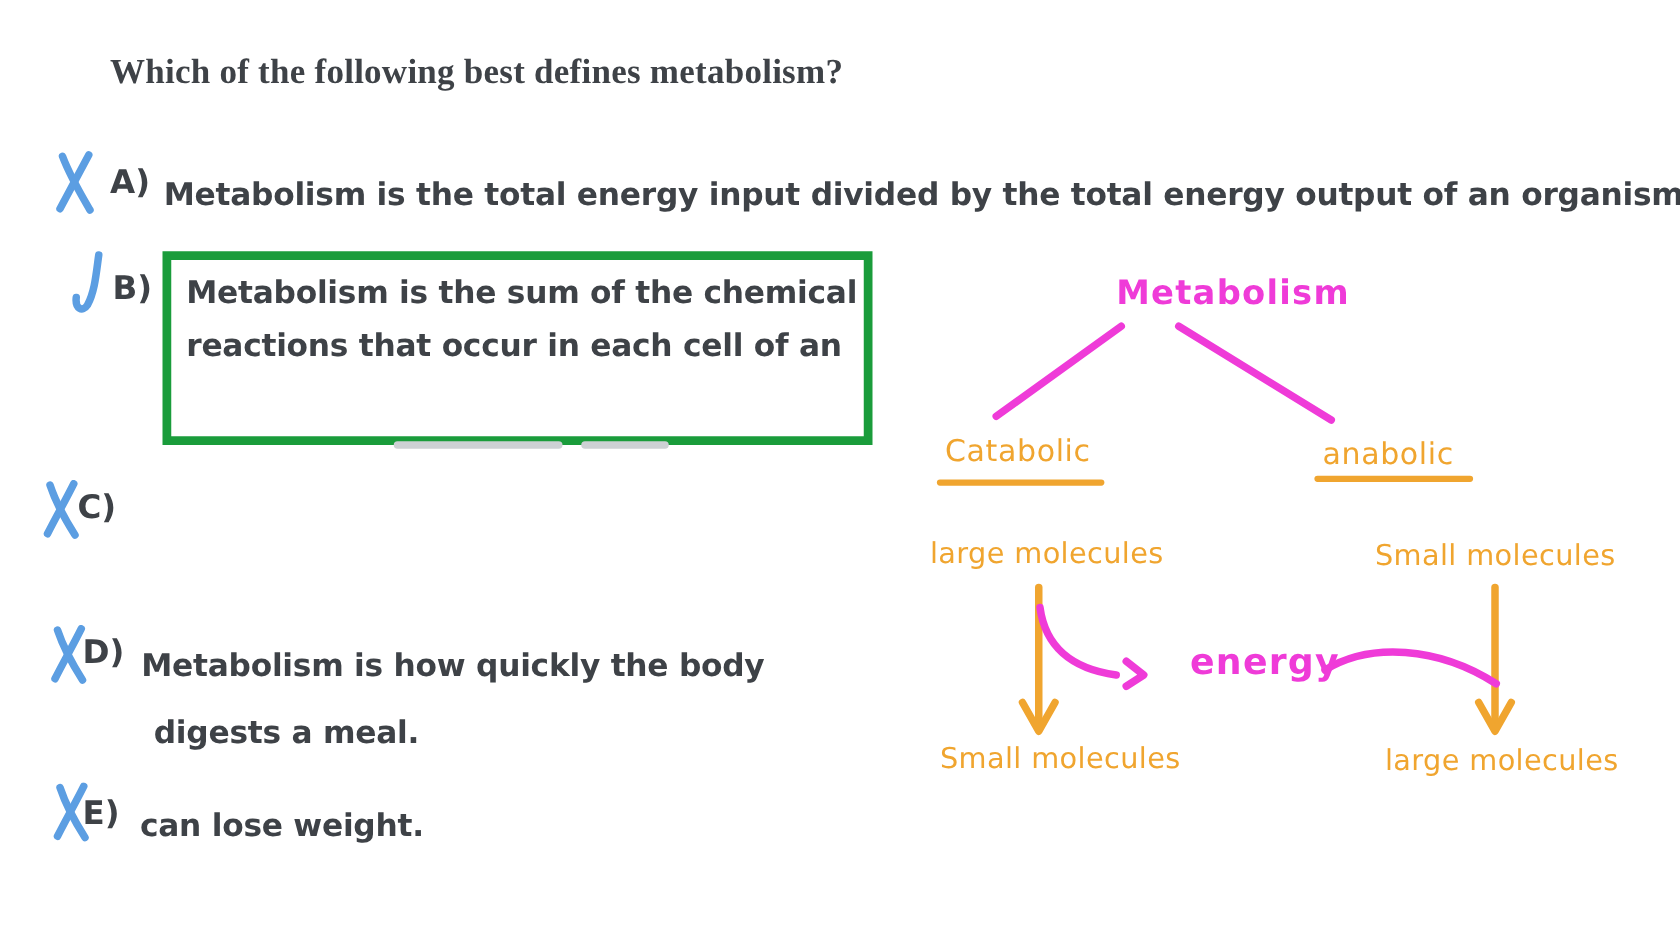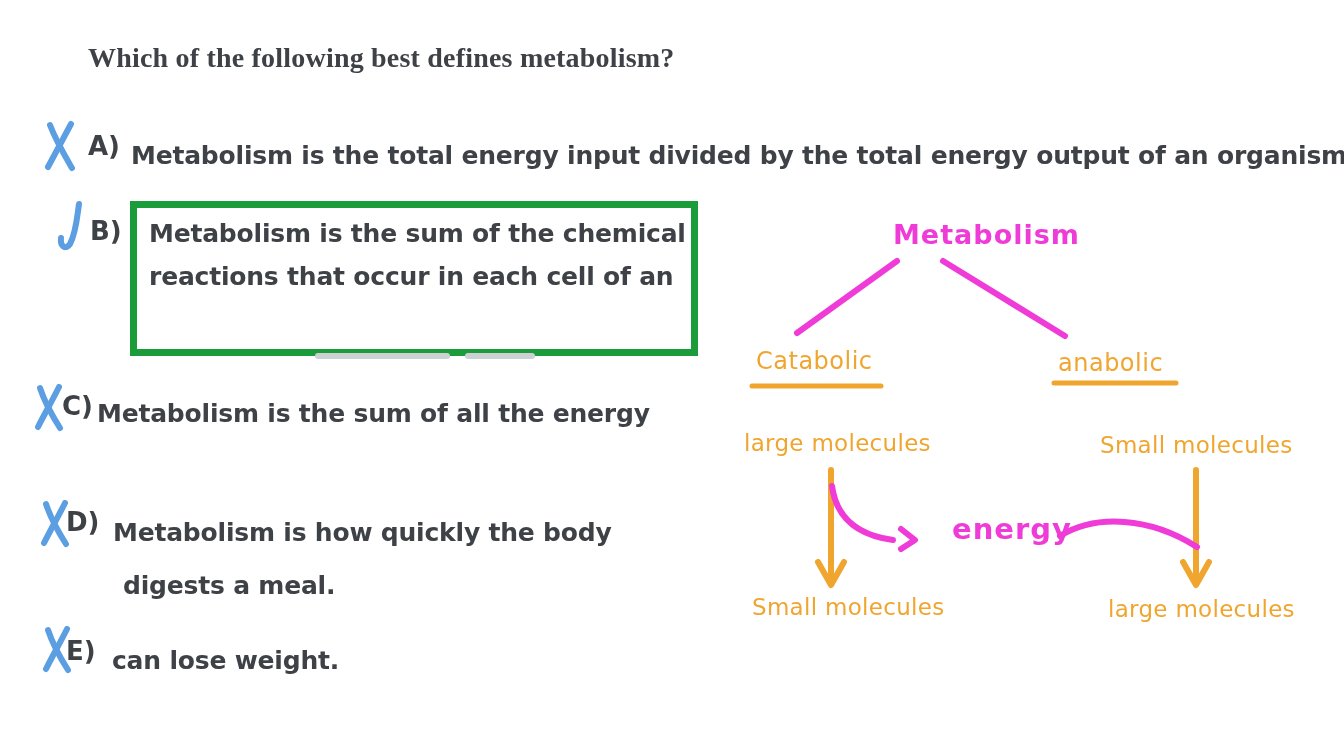--- a/index.html
+++ b/index.html
@@ -68,21 +68,20 @@
 <div class="abs smudge" style="left:465px;top:353px;width:70px;"></div>
 
 <div class="abs" style="left:34px;top:384px;">
   <svg class="mark-svg" width="30" height="48" viewBox="0 0 30 48">
     <path d="M6 4 C 11 19, 19 33, 26 44"></path>
     <path d="M25 3 C 18 17, 10 31, 4 43"></path>
   </svg>
 </div>
 <div class="abs opt-label" style="left:62px;top:391px;">C)</div>
 <div class="abs" style="left:97px;top:390px;">
-  <div class="opt-text hand">Metabolism is the sum of all the energy</div>
 </div>
 
 <div class="abs" style="left:40px;top:500px;">
   <svg class="mark-svg" width="30" height="48" viewBox="0 0 30 48">
     <path d="M6 4 C 11 19, 19 33, 26 44"></path>
     <path d="M25 3 C 18 17, 10 31, 4 43"></path>
   </svg>
 </div>
 <div class="abs opt-label" style="left:66px;top:507px;">D)</div>
 <div class="abs" style="left:113px;top:506px;">

